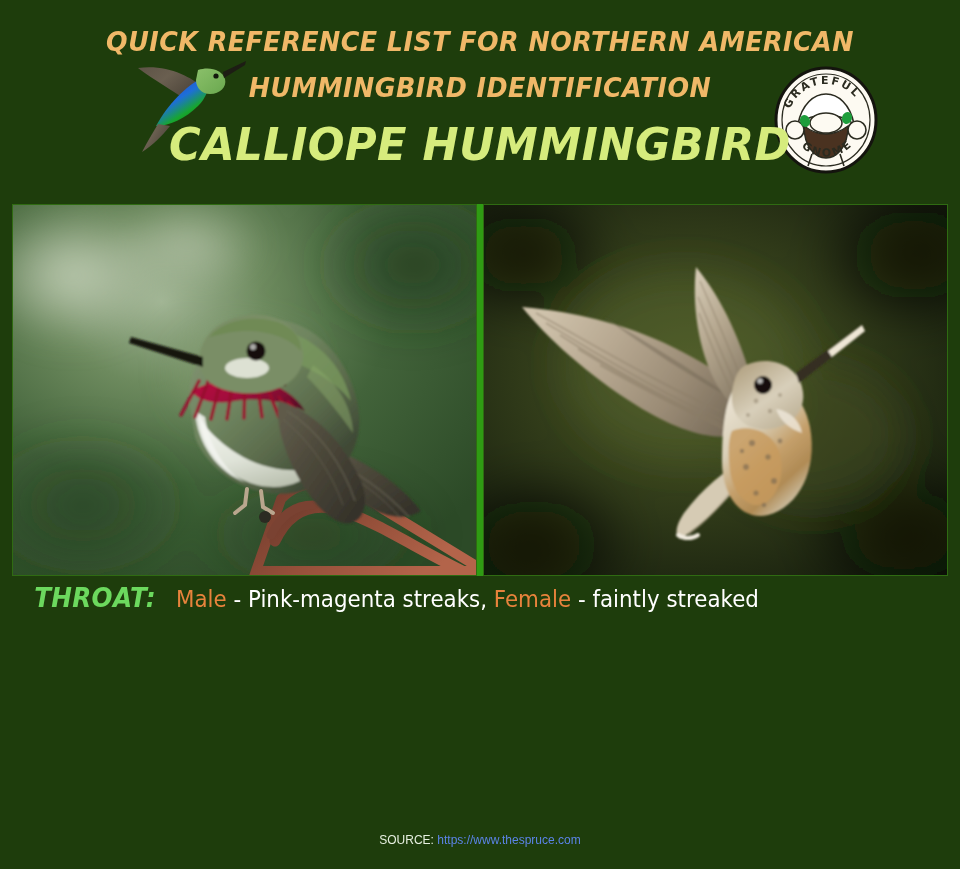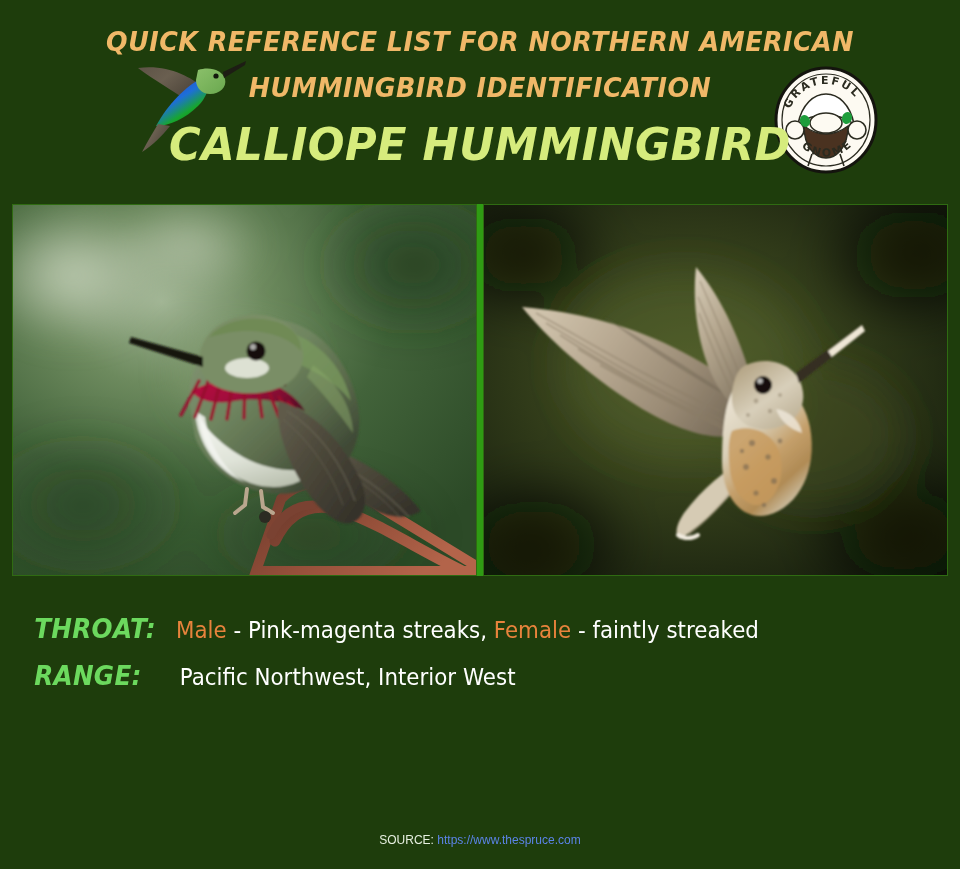--- a/index.html
+++ b/index.html
@@ -99,21 +99,21 @@
     overflow: hidden;
     border: 1px solid #2f6b12;
     box-sizing: border-box;
   }
   .photo svg { display: block; }
 
   
   .facts {
     position: absolute;
     left: 0;
-    top: 614px;
+    top: 583px;
     width: 960px;
   }
   .fact-row {
     position: relative;
     height: 47px;
     display: flex;
     align-items: baseline;
   }
   .fact-label {
     width: 176px;
@@ -487,22 +487,18 @@
 
   <div class="facts">
 
     <div class="fact-row">
       <div class="fact-label">THROAT:</div>
       <div class="fact-value"><span class="sex">Male</span><span> - Pink-magenta streaks, </span><span class="sex">Female</span><span> - faintly streaked</span></div>
     </div>
 
 
 
-    <div class="fact-row pad-a">
-      <div class="fact-label">RANGE:</div>
-      <div class="fact-value"><span>Pacific Northwest, Interior West</span></div>
-    </div>
 
   </div>
 
   <div class="source"><span>SOURCE:</span> <span class="url">https://www.thespruce.com</span></div>
 
 </div>
 
 </body></html>

